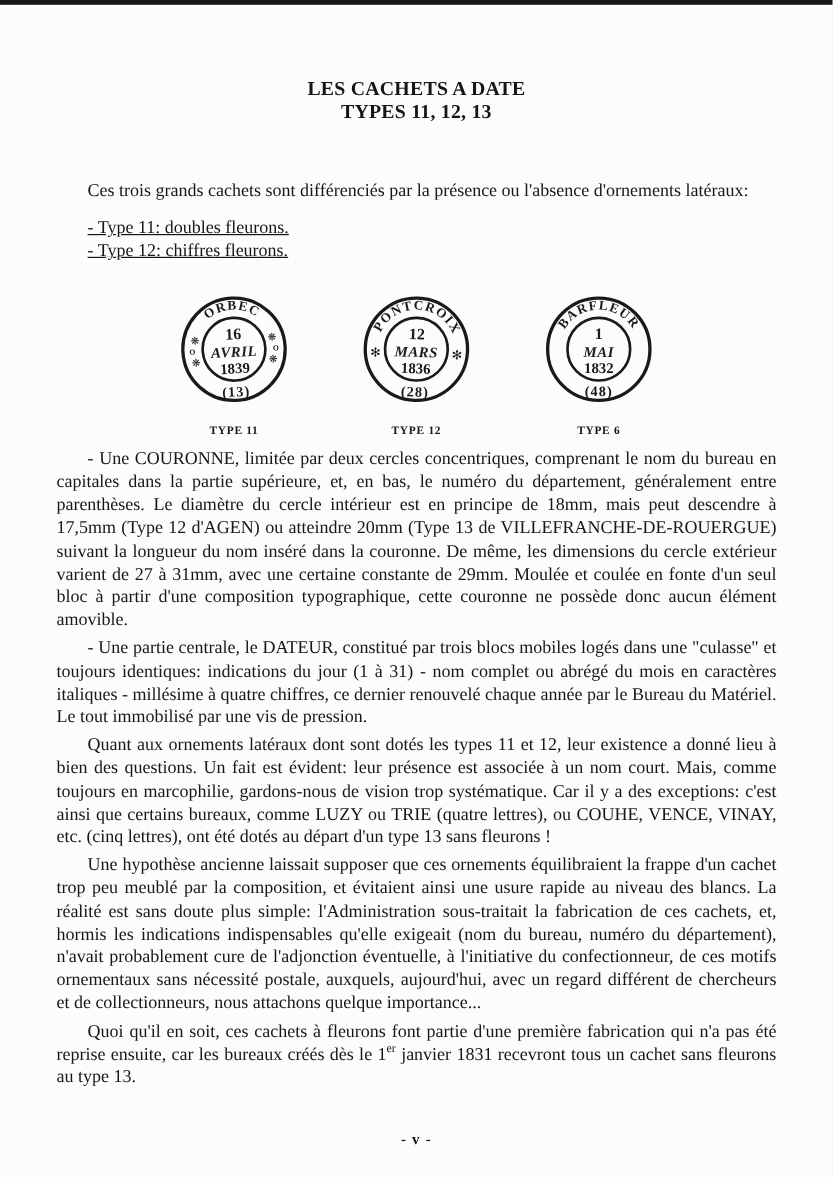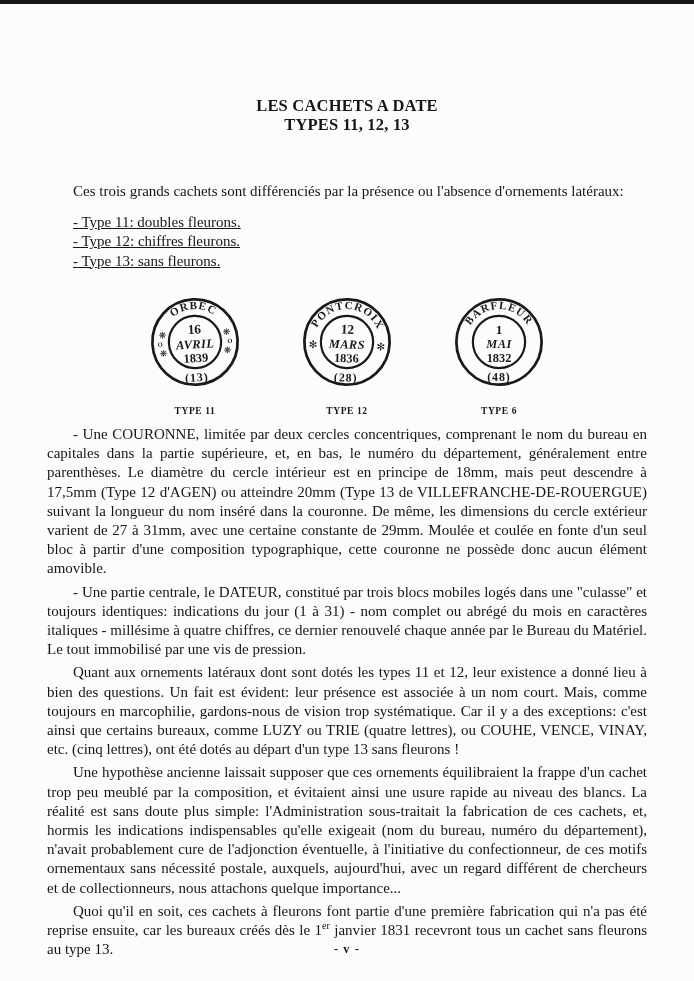--- a/index.html
+++ b/index.html
@@ -11,21 +11,21 @@
     font-family: "Liberation Serif", serif;
     color: #161616;
     overflow: hidden;
   }
   .scan-topbar {
     position: absolute; top: 0; left: 0;
     width: 100%; height: 4px;
     background: #181818;
   }
   .title-block {
-    padding-top: 96px;
+    padding-top: 64px;
     text-align: center;
     font-weight: bold;
     font-size: 16.5px;
     line-height: 19px;
     letter-spacing: 0.2px;
   }
   .content {
     width: 600px;
     margin: 0 auto;
     text-align: justify;
@@ -87,21 +87,20 @@
     <div>TYPES 11, 12, 13</div>
   </div>
 
   <div class="content">
 
     <div class="lead-paragraph">Ces trois grands cachets sont différenciés par la présence ou l'absence d'ornements latéraux:</div>
 
     <div class="type-list">
       <div>- Type 11: doubles fleurons.</div>
       <div>- Type 12: chiffres fleurons.</div>
-      <div>- Type 13: sans fleurons.</div>
     </div>
 
     <div class="stamps-row">
 
       <div class="stamp-fig stamp-1">
         <svg viewBox="0 0 120 120" width="110" height="110">
           <defs>
               <path id="arc0" d="M 24,60 A 36,36 0 0 1 96,60"></path>
             </defs>
           <circle class="stamp-ring ring-outer" cx="60" cy="60" r="46.5"></circle>

